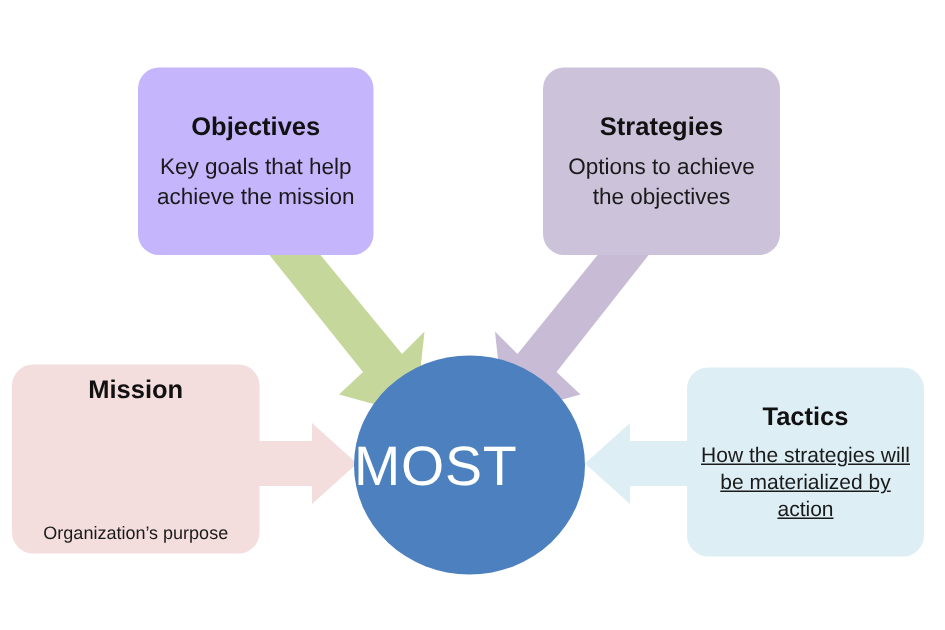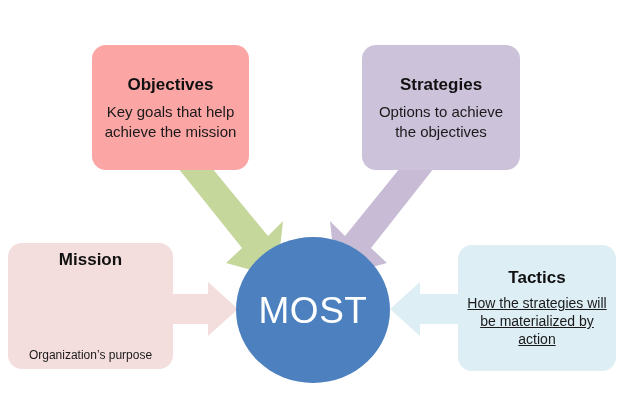--- a/index.html
+++ b/index.html
@@ -44,21 +44,21 @@
     margin-bottom: 7px;
   }
   .box-desc {
     font-size: 15px;
     color: #1a1a1a;
     line-height: 1.28;
   }
   
   #box-objectives {
     left: 92px;  top: 45px;  width: 157px; height: 125px;
-    background: #fca5a5;
+    background: #c4b5fd;
   }
   #box-strategies {
     left: 362px; top: 45px;  width: 158px; height: 125px;
     background: #ccc2da;
   }
   #box-mission {
     left: 8px;   top: 243px; width: 165px; height: 126px;
     background: #f3dedd;
     justify-content: space-between;
   }
@@ -72,21 +72,21 @@
   .circle {
     position: absolute;
     left: 236px;
     top: 237px;
     width: 154px;
     height: 146px;
     border-radius: 50%;
     background: #4c80be;
     display: flex;
     align-items: center;
-    justify-content: center;
+    justify-content: flex-start;
     z-index: 2;
   }
   .circle-label {
     color: #ffffff;
     font-size: 37px;
     letter-spacing: 0.5px;
     line-height: 1;
   }
 </style>
 </head>

